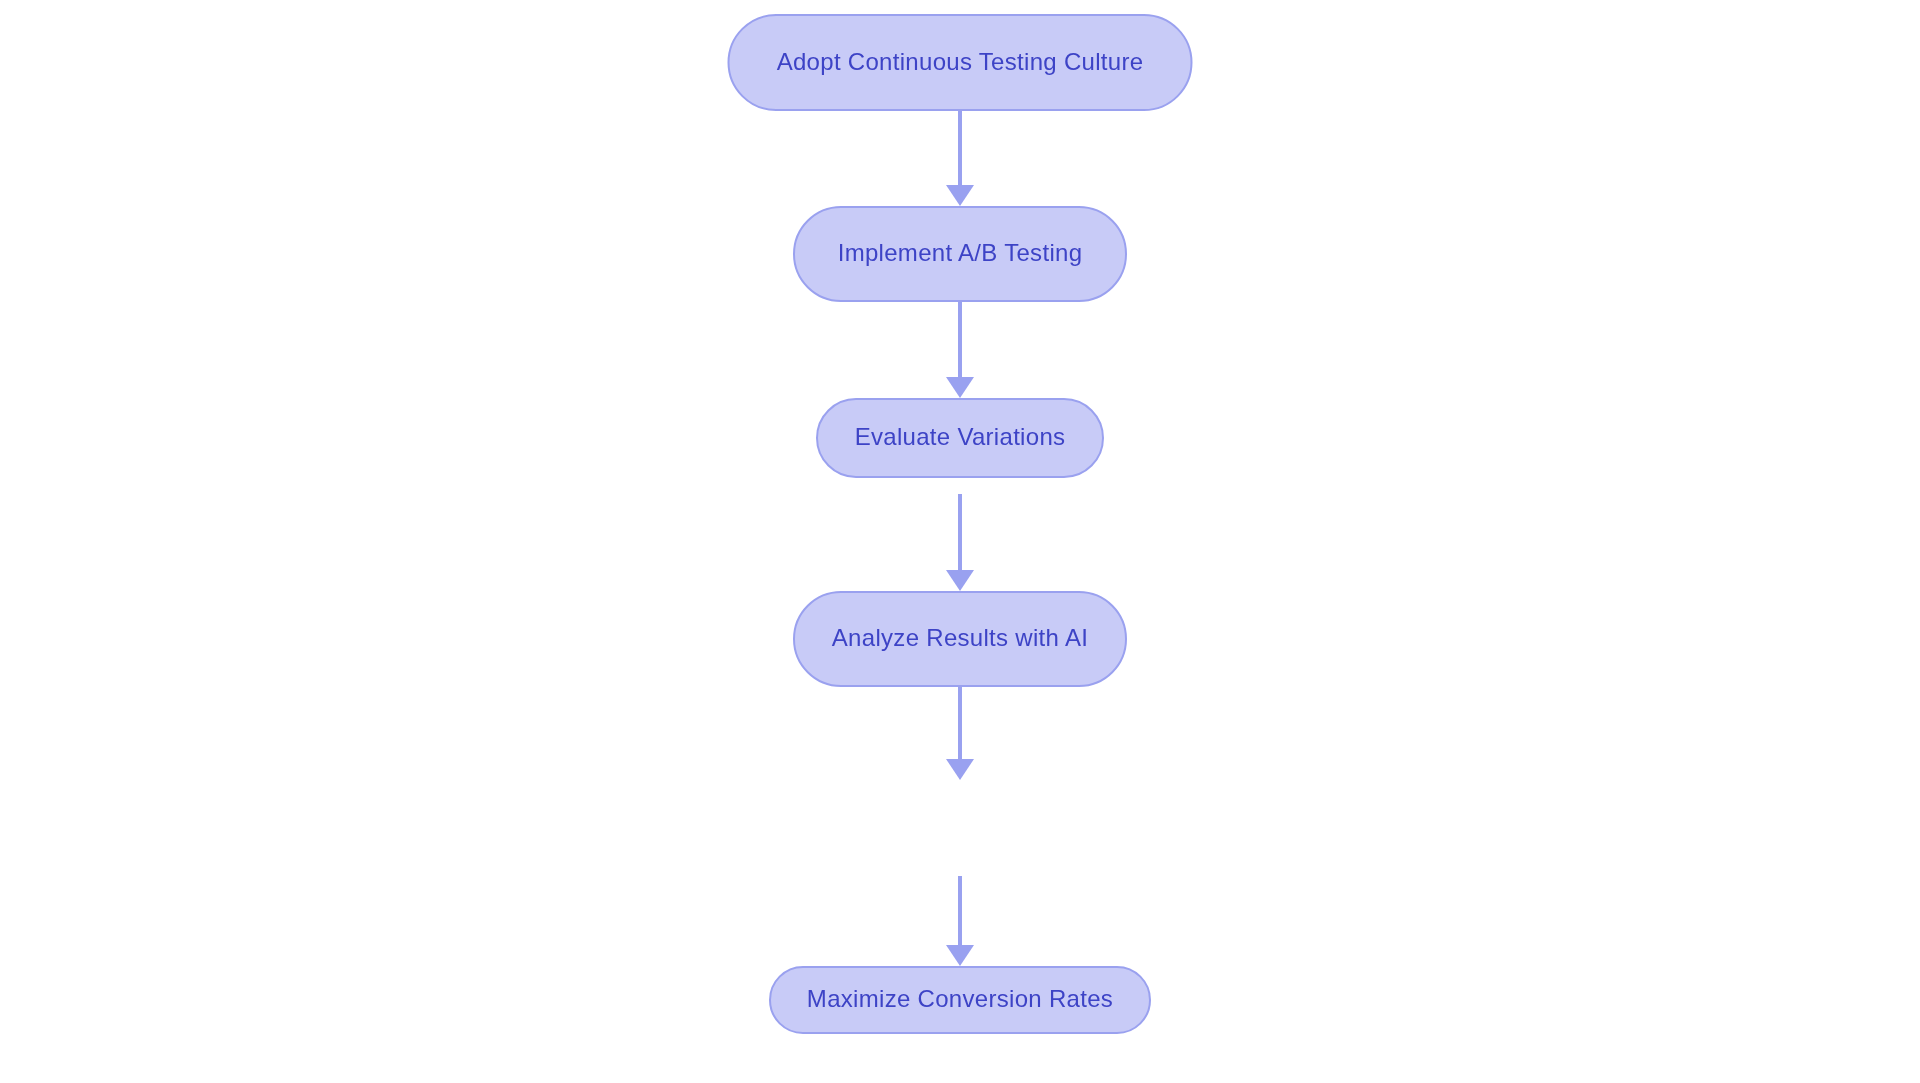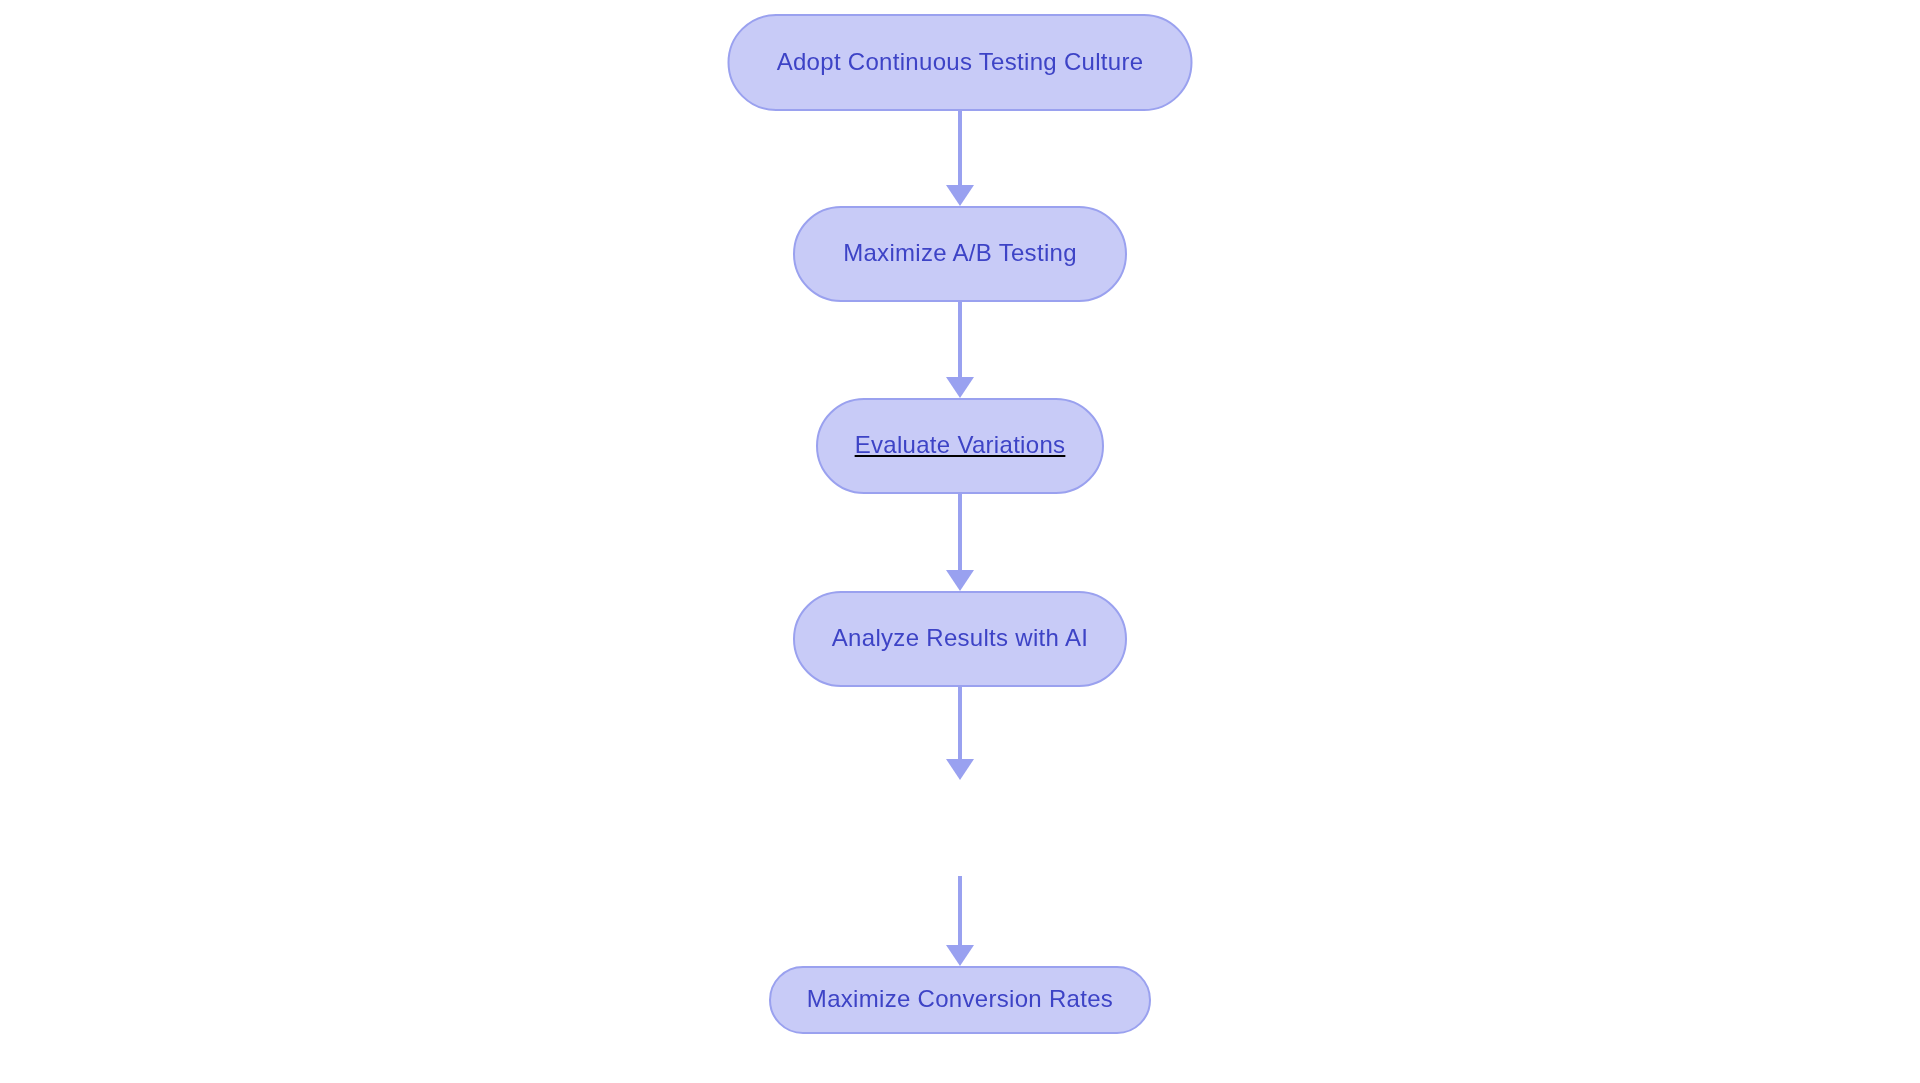--- a/index.html
+++ b/index.html
@@ -72,29 +72,29 @@
   <div class="node" style="top:14px; width:465px; height:97px;">
     <span class="node-label">Adopt Continuous Testing Culture</span>
   </div>
 
   <div class="connector" style="top:111px; height:95px;">
     <div class="stem"></div>
     <div class="head"></div>
   </div>
 
   <div class="node" style="top:206px; width:334px; height:96px;">
-    <span class="node-label">Maximize A/B Testing</span>
+    <span class="node-label">Implement A/B Testing</span>
   </div>
 
   <div class="connector" style="top:302px; height:96px;">
     <div class="stem"></div>
     <div class="head"></div>
   </div>
 
-  <div class="node" style="top:398px; width:288px; height:96px;text-decoration:underline;">
+  <div class="node" style="top:398px; width:288px; height:80px;">
     <span class="node-label">Evaluate Variations</span>
   </div>
 
   <div class="connector" style="top:494px; height:97px;">
     <div class="stem"></div>
     <div class="head"></div>
   </div>
 
   <div class="node" style="top:591px; width:334px; height:96px;">
     <span class="node-label">Analyze Results with AI</span>

